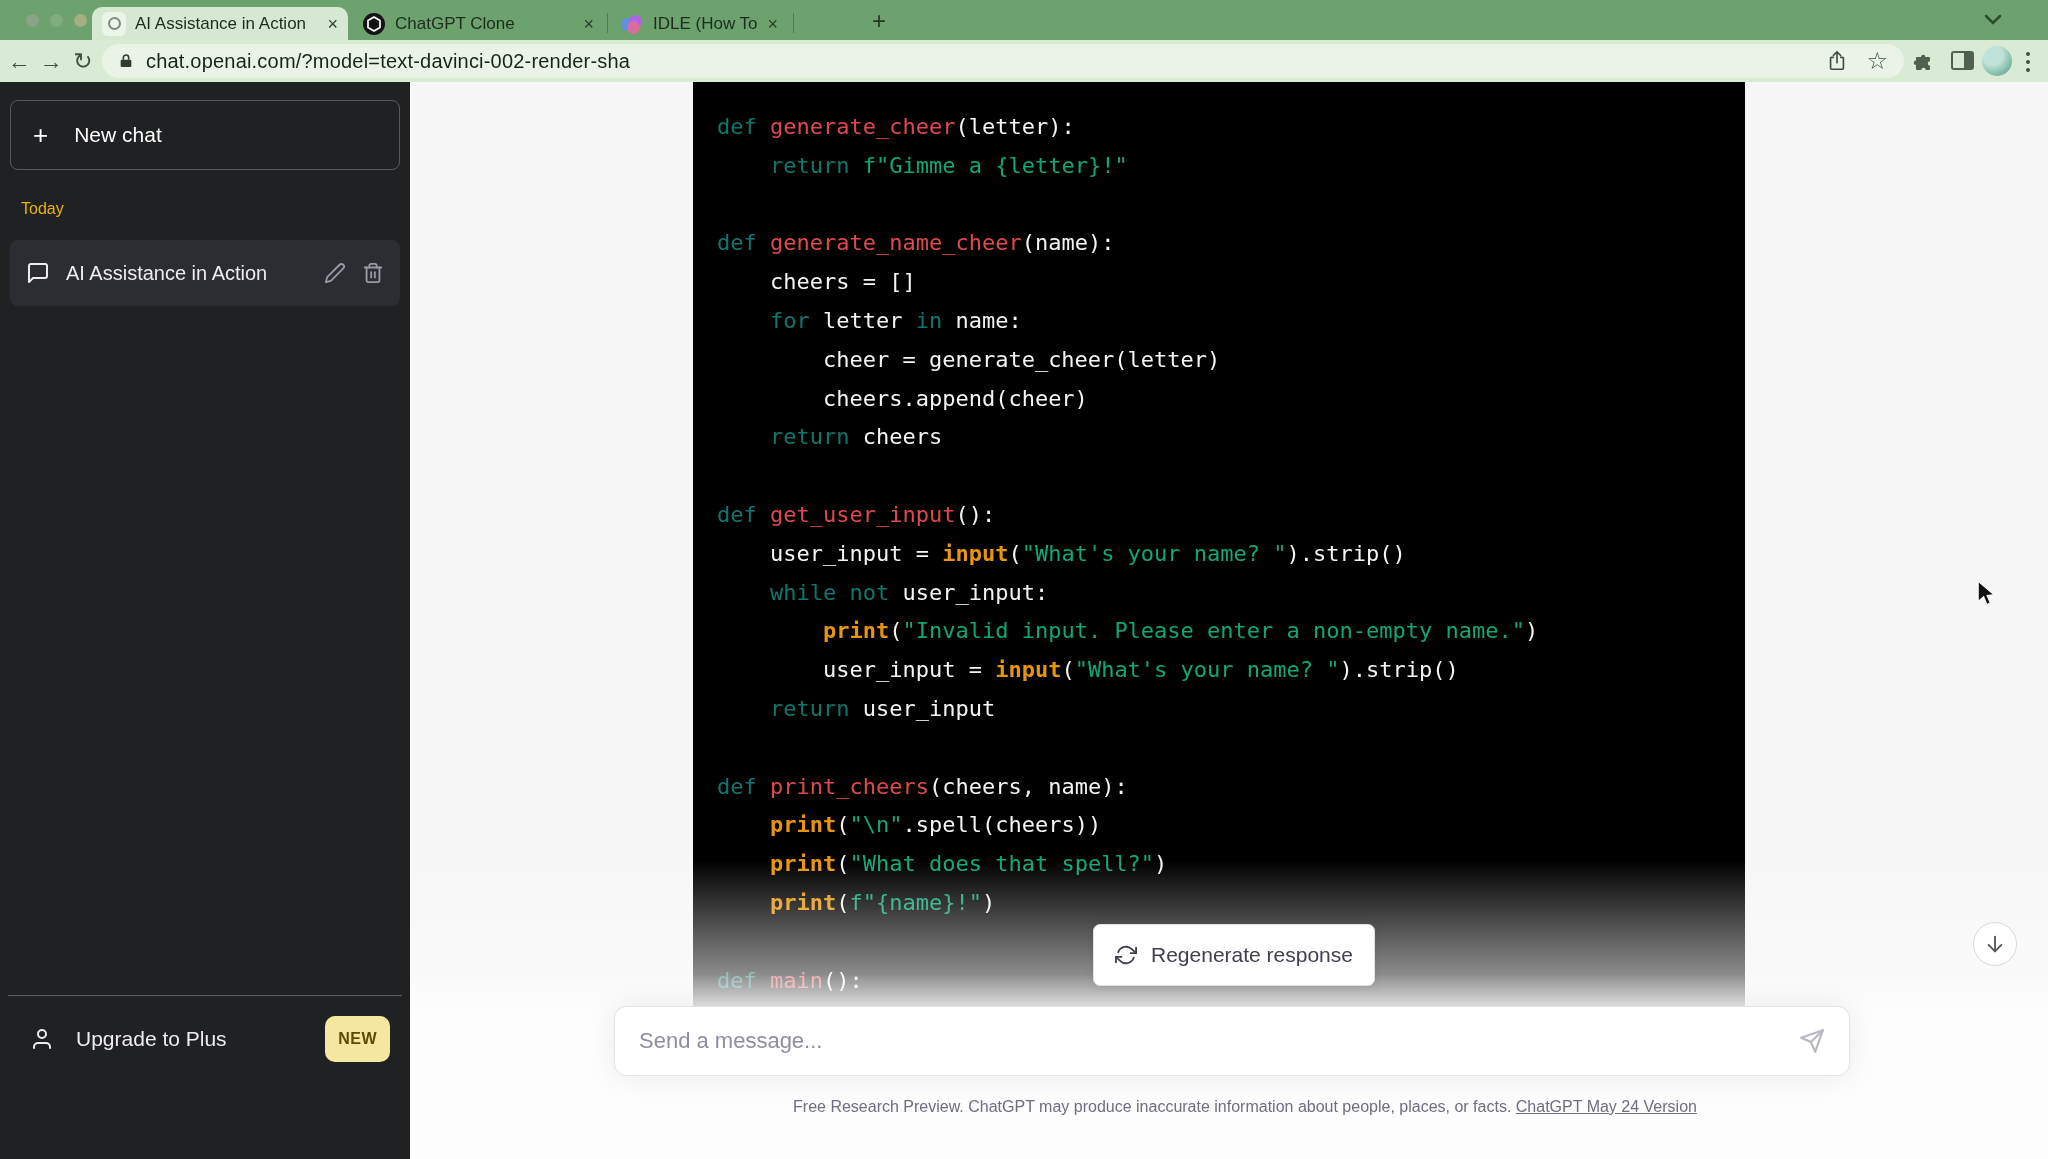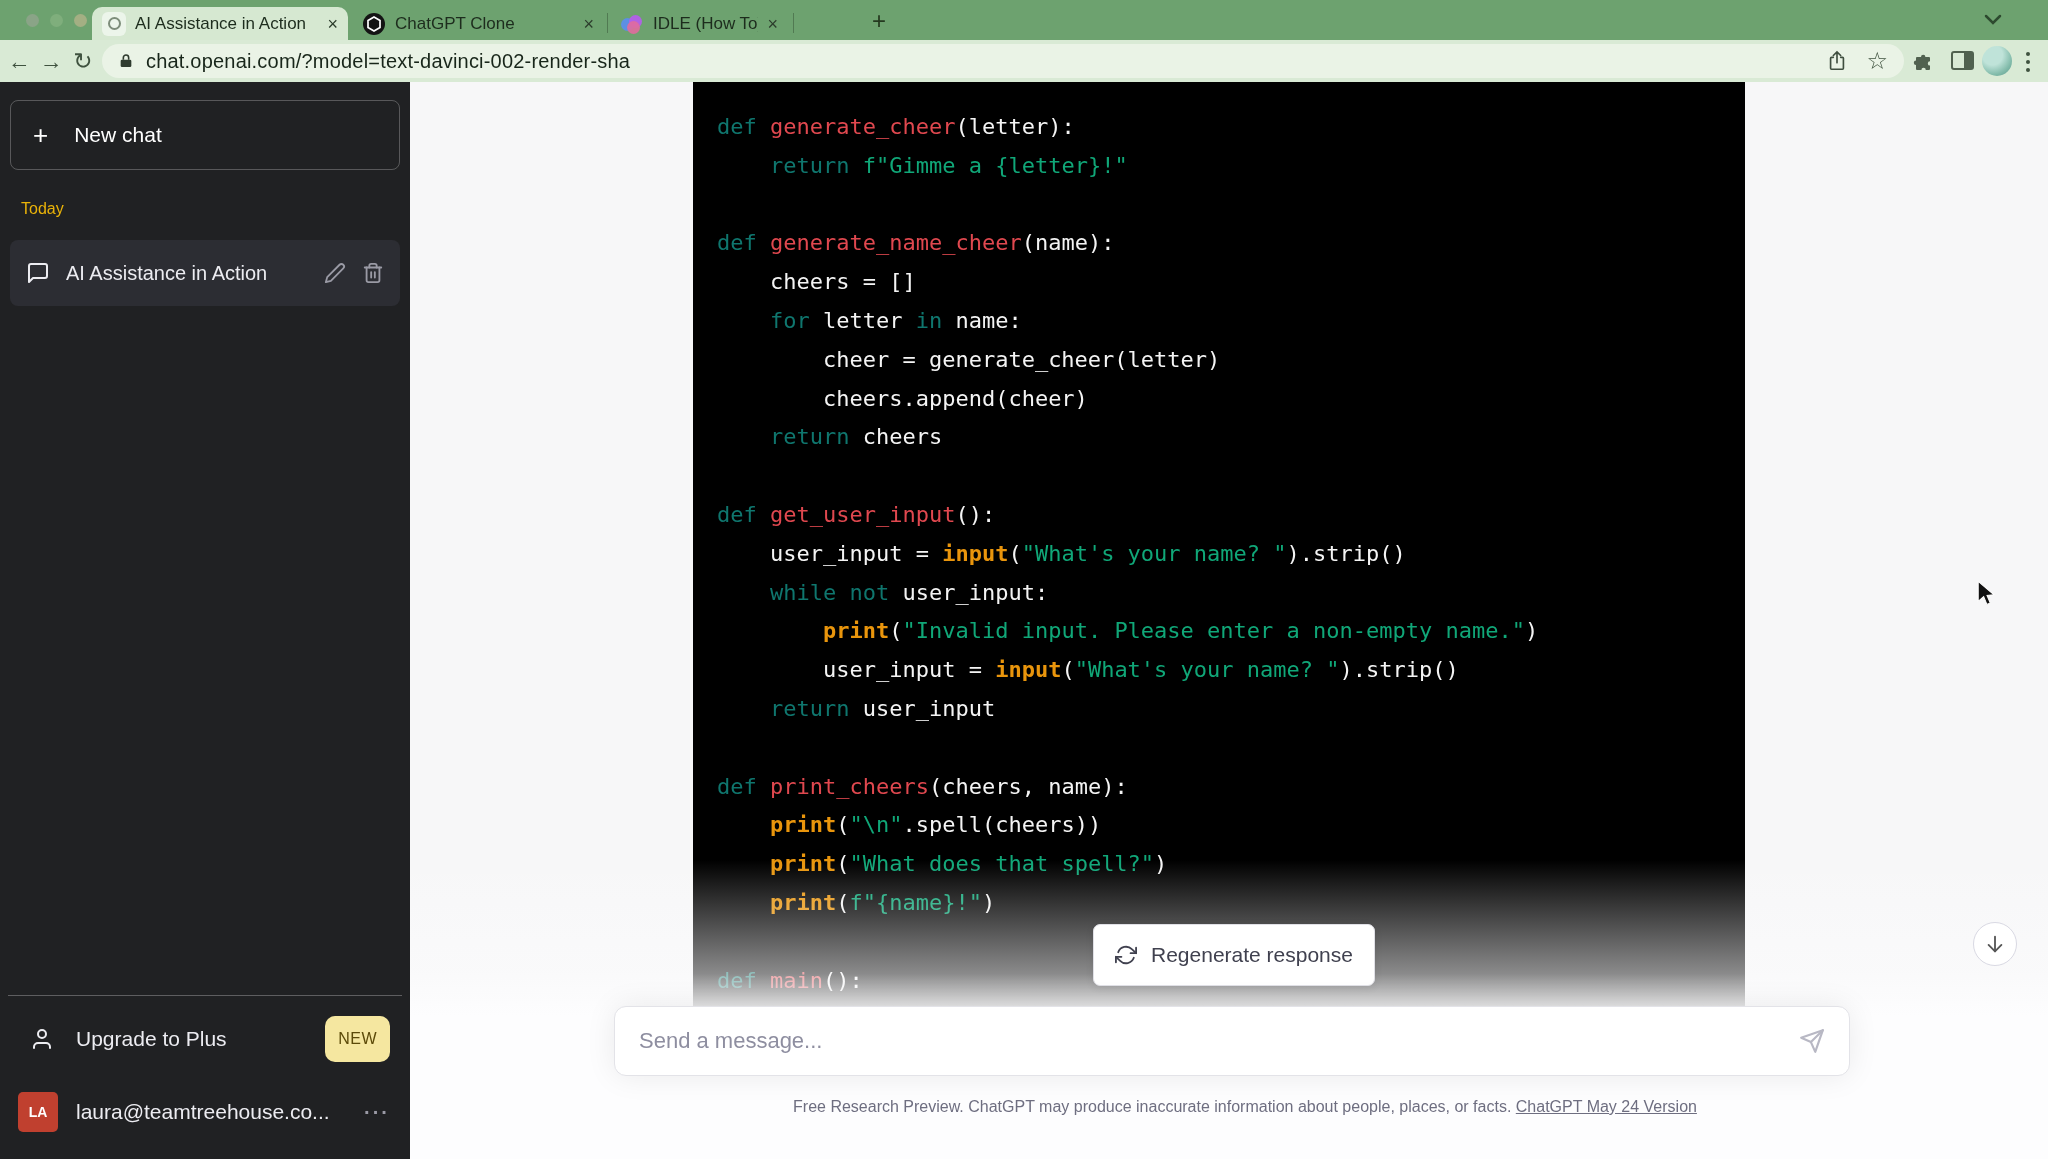--- a/index.html
+++ b/index.html
@@ -56,21 +56,21 @@
              gap:26px; padding-left:22px; color:#fff; font-size:21px; }
   .plus-glyph { font-size:26px; font-weight:300; }
   .section-label { position:absolute; left:21px; top:118px; font-size:16px; color:#eab308; }
   .chat-item { position:absolute; left:10px; top:158px; width:390px; height:66px; background:#2c2d33;
                border-radius:8px; display:flex; align-items:center; padding:0 16px; gap:16px; }
   .chat-item-label { color:#ececf1; font-size:20px; white-space:nowrap; overflow:hidden; flex:1; }
   .row-ic { flex:none; display:flex; align-items:center; }
   .sb-divider { position:absolute; left:8px; top:913px; width:394px; height:1px; background:rgba(255,255,255,.28); }
   .upgrade-row { position:absolute; left:10px; top:928px; width:390px; height:58px; display:flex;
                  align-items:center; gap:22px; padding:0 10px 0 20px; color:#ececf1; font-size:21px; }
-  .new-badge { margin-left:auto; background:#f5e7a0; color:#5c4a08; font-size:16px; font-weight:normal;
+  .new-badge { margin-left:auto; background:#f5e7a0; color:#5c4a08; font-size:16px; font-weight:bold;
                padding:14px 13px; border-radius:10px; letter-spacing:.5px; }
   .user-row { position:absolute; left:10px; top:1000px; width:390px; height:60px; display:flex;
               align-items:center; gap:18px; padding:0 10px 0 8px; }
   .user-avatar { width:40px; height:40px; border-radius:5px; background:#c0402f; color:#fff;
                  font-size:14px; font-weight:bold; display:flex; align-items:center; justify-content:center; }
   .user-email { color:#ececf1; font-size:21px; white-space:nowrap; overflow:hidden; flex:1; }
   .user-dots { color:#9a9aa5; font-size:20px; font-weight:bold; letter-spacing:2px; }
 
   
   .main { position:absolute; left:410px; top:82px; width:1638px; height:1077px; background:#f7f7f8; }
@@ -231,25 +231,20 @@
     <span class="row-ic">
       <svg width="24" height="24" viewBox="0 0 24 24" fill="none" stroke="#ececf1" stroke-width="2" stroke-linecap="round">
         <circle cx="12" cy="7" r="4"></circle>
           <path d="M20 21v-1a4 4 0 0 0-4-4H8a4 4 0 0 0-4 4v1"></path>
       </svg>
     </span>
     <span>Upgrade to Plus</span>
     <span class="new-badge">NEW</span>
   </div>
 
-  <div class="user-row">
-    <span class="user-avatar">LA</span>
-    <span class="user-email">laura@teamtreehouse.co...</span>
-    <span class="user-dots">···</span>
-  </div>
 </div>
 
 <div class="main">
 
   <div class="code-block">
     <div>
         <div class="code-line"><span class="tok-k">def</span><span class="tok-p"> </span><span class="tok-t">generate_cheer</span><span class="tok-p">(letter):</span></div>
         <div class="code-line"><span class="tok-p">    </span><span class="tok-k">return</span><span class="tok-p"> </span><span class="tok-s">f"Gimme a {letter}!"</span></div>
         <div class="code-line">&nbsp;</div>
         <div class="code-line"><span class="tok-k">def</span><span class="tok-p"> </span><span class="tok-t">generate_name_cheer</span><span class="tok-p">(name):</span></div>

